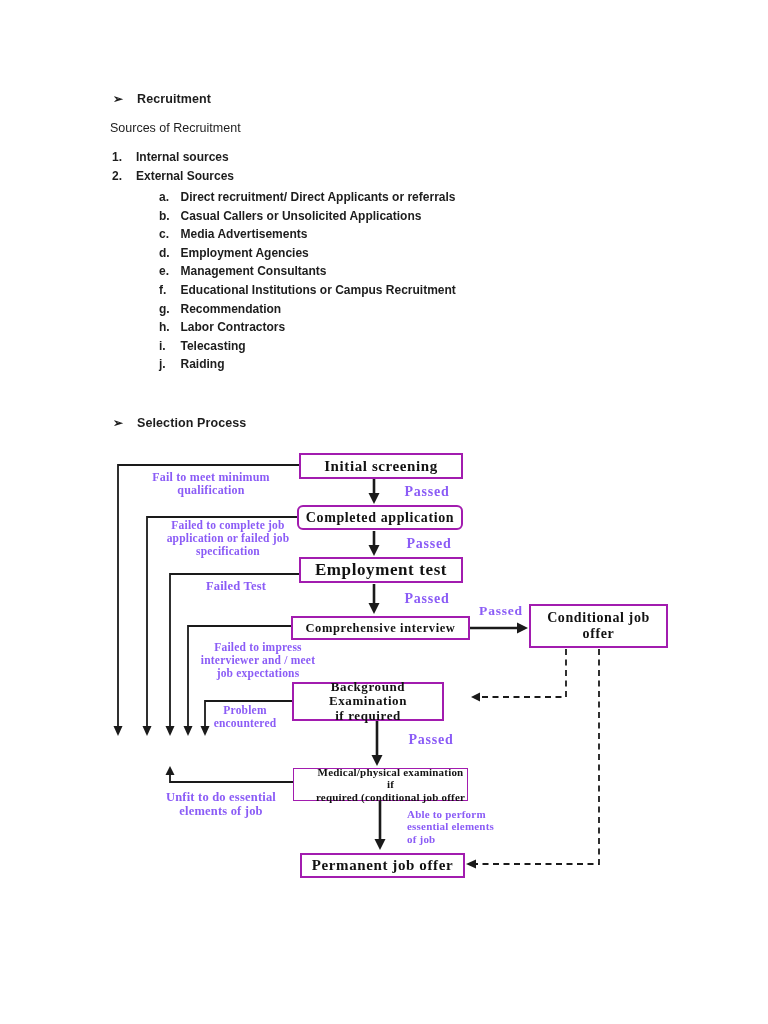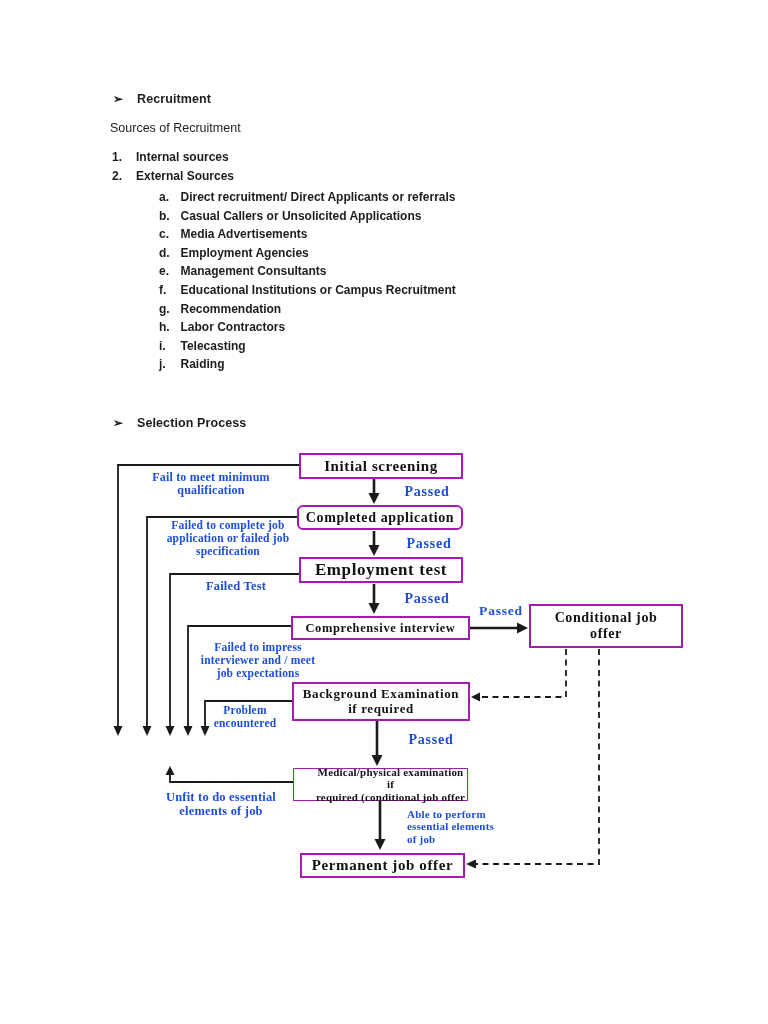--- a/index.html
+++ b/index.html
@@ -21,21 +21,21 @@
   .num-list .marker{width:24px;}
   .let-list .marker{width:21.5px;}
   .itxt{font-weight:700;font-size:12px;white-space:nowrap;}
 
   
   .fc-svg{position:absolute;left:0;top:0;}
   .fbox{position:absolute;box-sizing:border-box;background:#ffffff;border:2px solid #a21caf;
         display:flex;align-items:center;justify-content:center;text-align:center;
         font-family:"Liberation Serif",serif;font-weight:700;color:#121212;
         white-space:pre-line;line-height:1.12;letter-spacing:0.6px;}
-  .flabel{position:absolute;font-family:"Liberation Serif",serif;font-weight:700;color:#1d4ed8;
+  .flabel{position:absolute;font-family:"Liberation Serif",serif;font-weight:700;color:#8b5cf6;
         text-align:center;white-space:pre-line;line-height:1.12;letter-spacing:0.2px;}
   .passed{font-size:14px;letter-spacing:0.8px;}
 </style>
 </head>
 <body>
 
 <div class="page">
 
   <div class="h-row" style="left:113px;top:92px;">
     <span class="bullet-glyph">➢</span>
@@ -150,24 +150,24 @@
   </svg>
 
   <div class="fbox" style="left:299px;top:453px;width:164px;height:26px;border-width:2.5px;font-size:15px;">Initial screening</div>
 
   <div class="fbox" style="left:297px;top:505px;width:166px;height:25px;font-size:14px;border-radius:6px;">Completed application</div>
 
   <div class="fbox" style="left:299px;top:557px;width:164px;height:26px;border-width:2.5px;font-size:17px;">Employment test</div>
 
   <div class="fbox" style="left:291px;top:616px;width:179px;height:24px;font-size:12.5px;">Comprehensive interview</div>
 
-  <div class="fbox" style="left:529px;top:604px;width:154px;height:44px;font-size:14px;">Conditional job
+  <div class="fbox" style="left:529px;top:604px;width:139px;height:44px;font-size:14px;">Conditional job
 offer</div>
 
-  <div class="fbox" style="left:292px;top:682px;width:178px;height:39px;border-width:2.5px;font-size:13px;">Background Examination
+  <div class="fbox" style="left:292px;top:682px;width:152px;height:39px;border-width:2.5px;font-size:13px;">Background Examination
 if required</div>
 
 
   <div class="fbox" style="left:293px;top:768px;width:175px;height:33px;border-width:1.5px;font-size:11px;letter-spacing:0.2px;padding-left:20px;">Medical/physical examination if
 required (conditional job offer</div>
 
   <div class="fbox" style="left:300px;top:853px;width:165px;height:25px;font-size:15px;">Permanent job offer</div>
 
   <div class="flabel passed" style="left:396px;top:484px;width:62px;">Passed</div>
   <div class="flabel passed" style="left:398px;top:536px;width:62px;">Passed</div>

